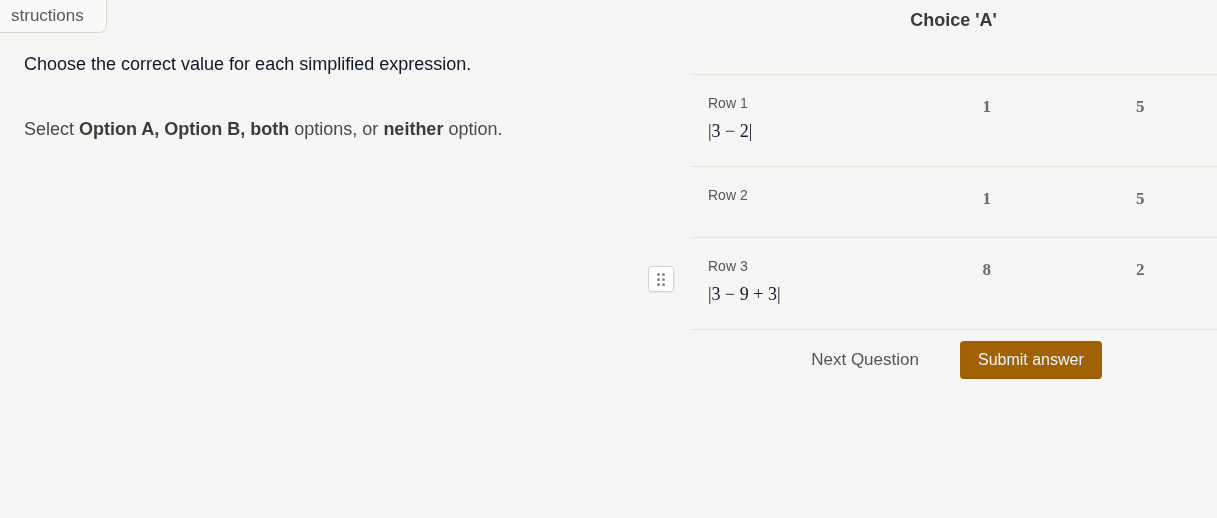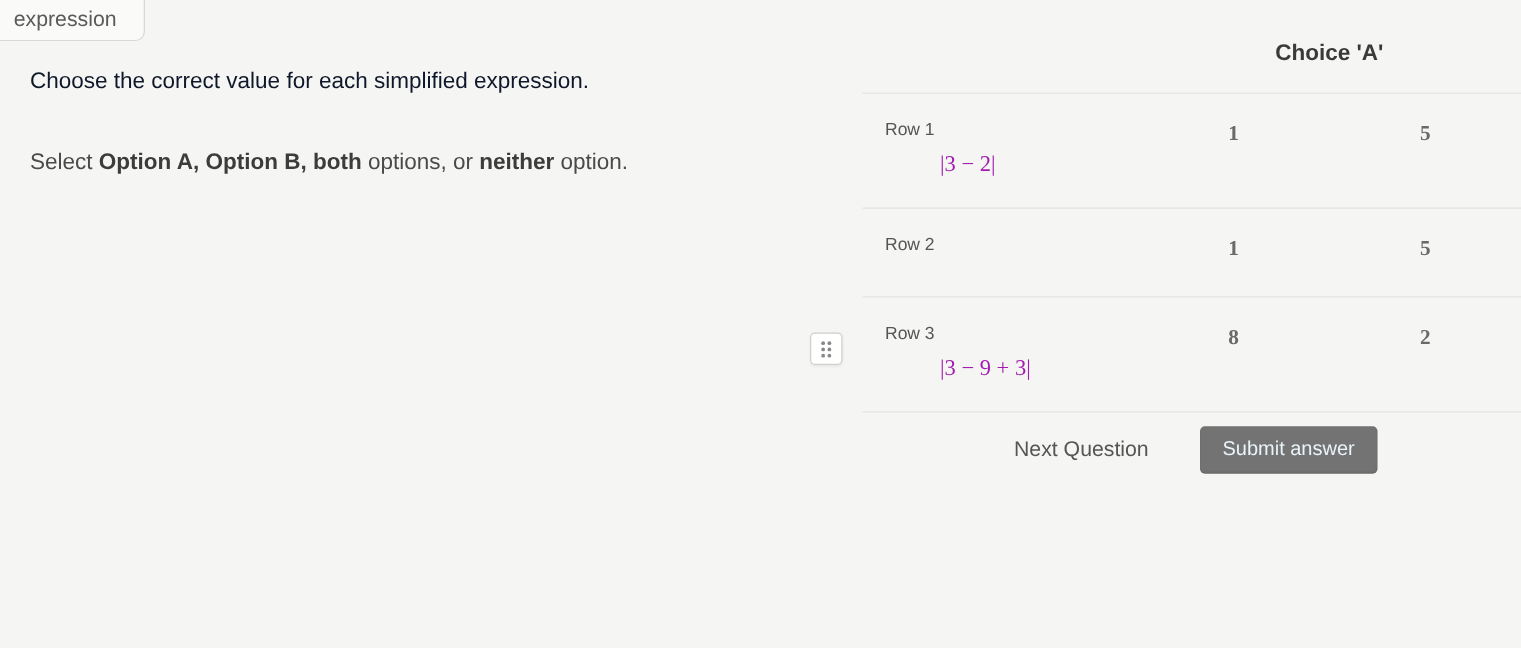--- a/index.html
+++ b/index.html
@@ -60,32 +60,33 @@
     position: absolute;
     left: 690px;
     top: 10px;
     right: 0;
     bottom: 0;
   }
   .thead {
     display: flex;
     height: 64px;
     align-items: center;
+    flex-direction: column;
   }
   .col-label { width: 220px; }
   .col-a, .col-b { flex: 1; text-align: center; font-weight: 700; font-size: 18px; color: #3a3a38; }
   .row {
     display: flex;
     border-top: 1px solid #e4e4e0;
     padding: 20px 0 24px 0;
     align-items: flex-start;
   }
   .row .col-label { width: 220px; padding-left: 18px; }
   .rowtitle { font-size: 14px; color: #555; font-weight: 500; margin-bottom: 10px; }
-  .expr { font-family: "Georgia", serif; font-size: 18px; color: #a21caf; margin-left: 44px; }
+  .expr { font-family: "Georgia", serif; font-size: 18px; color: #0f172a; }
   .row .col-a, .row .col-b {
     flex: 1; text-align: center;
     font-family: "Georgia", serif;
     font-size: 17px; color: #6a6a68;
     padding-top: 2px;
   }
   .footer {
     display: flex;
     gap: 35px;
     padding: 10px 0 0 0;
@@ -93,35 +94,35 @@
     align-items: center;
     border-top: 1px solid #e4e4e0;
   }
   .next {
     font-size: 17px;
     color: #555;
     padding: 10px 6px;
     cursor: pointer;
   }
   .submit {
-    background: #737373;
+    background: #a16207;
     color: #e9f4f8;
     border: none;
     padding: 10px 18px;
     font-size: 16px;
     border-radius: 4px;
     cursor: pointer;
     box-shadow: inset 0 -1px 2px rgba(0,0,0,0.1);
   }
 </style>
 </head>
 <body>
 
 <div class="tab">
-  <span>expression</span>
+  <span>structions</span>
 </div>
 
 <div class="left">
   <p class="line1">Choose the correct value for each simplified expression.</p>
   <p class="line2">
     <span>Select </span><b>Option A, Option B, both</b><span> options, or </span><b>neither</b><span> option.</span>
   </p>
 </div>
 
 <div class="drag-handle">

